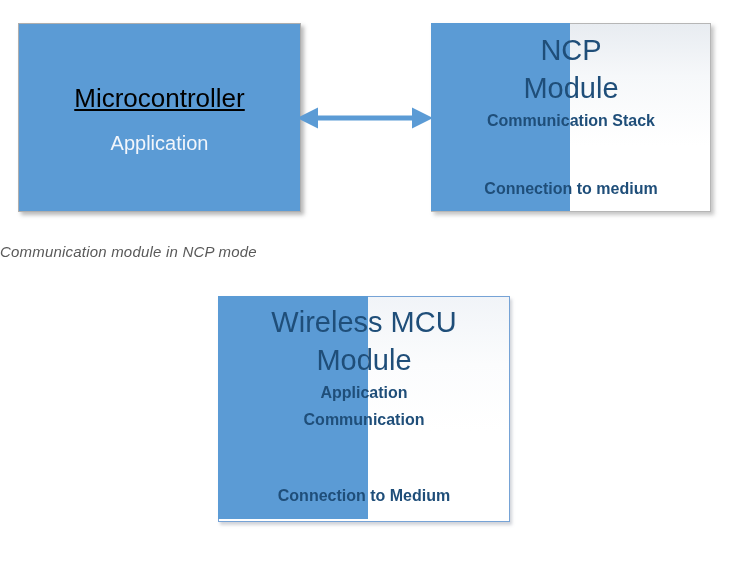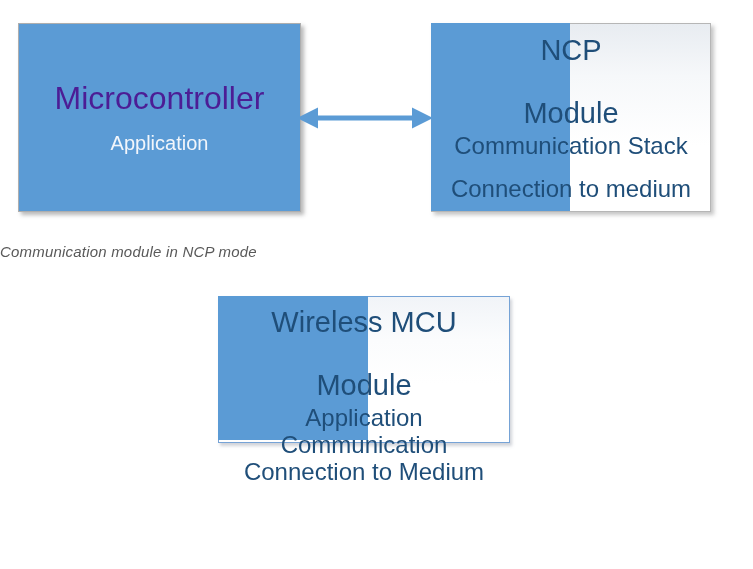--- a/index.html
+++ b/index.html
@@ -22,23 +22,24 @@
     background: #5B9BD5;
     border: 1px solid #AEAEAE;
     box-shadow: 3px 3px 4px rgba(100,100,100,0.45);
     display: flex;
     flex-direction: column;
     align-items: center;
     justify-content: center;
     gap: 16px;
   }
   .mcu-title {
-    color: #4c1d95;
-    font-size: 32px;
+    color: #000000;
+    font-size: 26px;
     line-height: 34px;
+    text-decoration: underline;
   }
   .mcu-sub {
     color: #F2F6FB;
     font-size: 20px;
     line-height: 24px;
   }
 
   
   .module-box {
     position: absolute;
@@ -49,21 +50,21 @@
   }
   .ncp-box {
     left: 431px; top: 23px;
     width: 280px; height: 189px;
     background: linear-gradient(180deg, #E8ECF1 0%, #F6F8FA 28%, #FFFFFF 65%);
     border: 1px solid #B6B6B6;
     box-shadow: 3px 3px 4px rgba(110,110,110,0.4);
   }
   .wmcu-box {
     left: 218px; top: 296px;
-    width: 292px; height: 147px;
+    width: 292px; height: 226px;
     background: linear-gradient(180deg, #F1F4F8 0%, #FBFCFD 30%, #FFFFFF 60%);
     border: 1px solid #76A3D6;
     box-shadow: 2px 3px 3px rgba(120,130,145,0.35);
   }
   .blue-half {
     position: absolute;
     left: -1px; top: -1px; bottom: 0;
     background: #5B9BD5;
     z-index: 1;
   }
@@ -77,26 +78,26 @@
     height: 100%;
     display: flex;
     flex-direction: column;
     align-items: center;
     color: #1F4E79;
   }
   .module-title {
     font-size: 29px;
     line-height: 38px;
     color: #1F4E79;
-    margin-top: 25px;
   }
   .module-line {
-    font-size: 24px;
+    font-size: 16px;
     line-height: 27px;
     color: #1F4E79;
+    font-weight: bold;
   }
   .spacer { flex: 1; }
 
   .ncp-box  .module-title.first  { margin-top: 7px; }
   .ncp-box  .module-line.bottom  { margin-bottom: 9px; }
   .wmcu-box .module-title.first  { margin-top: 6px; }
   .wmcu-box .module-line.bottom  { margin-bottom: 12px; }
 
   
   .arrow-wrap {

